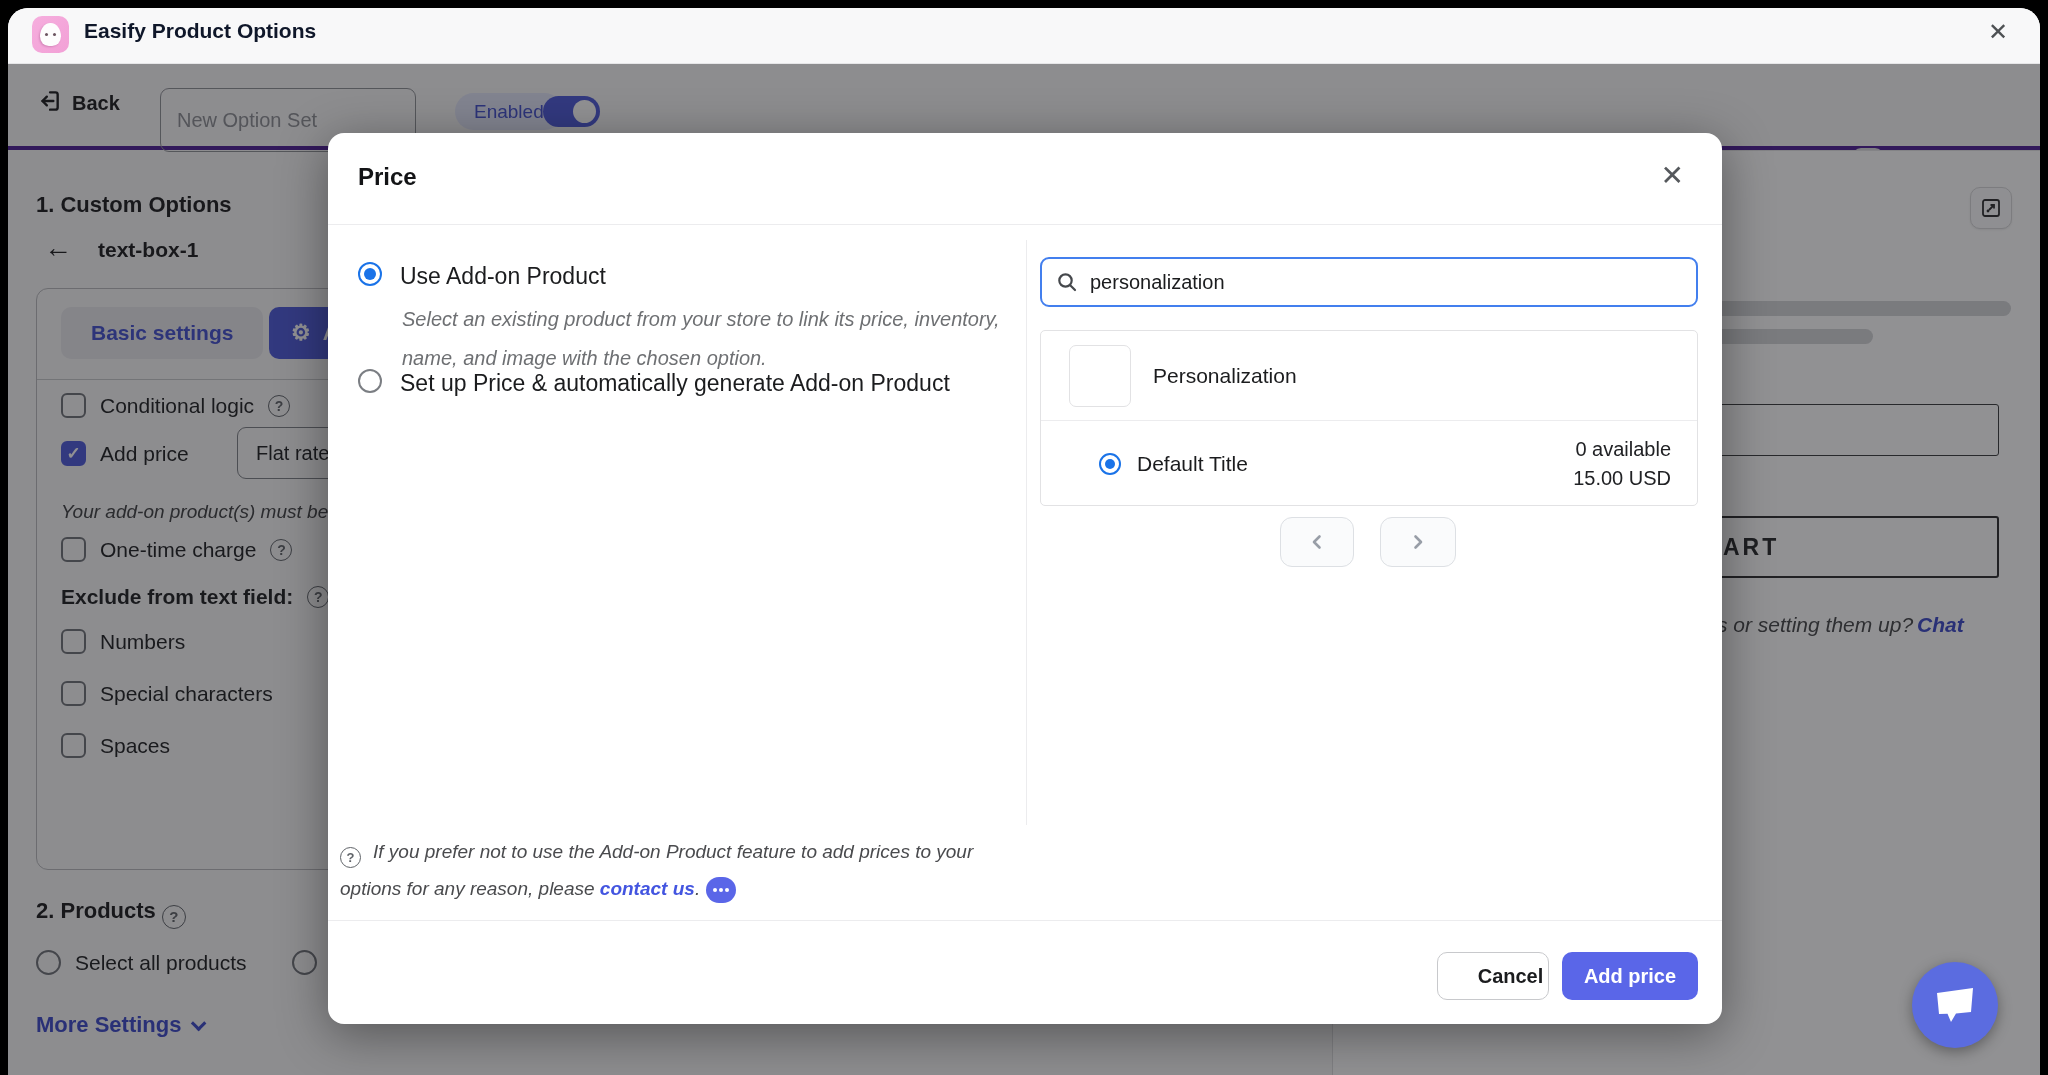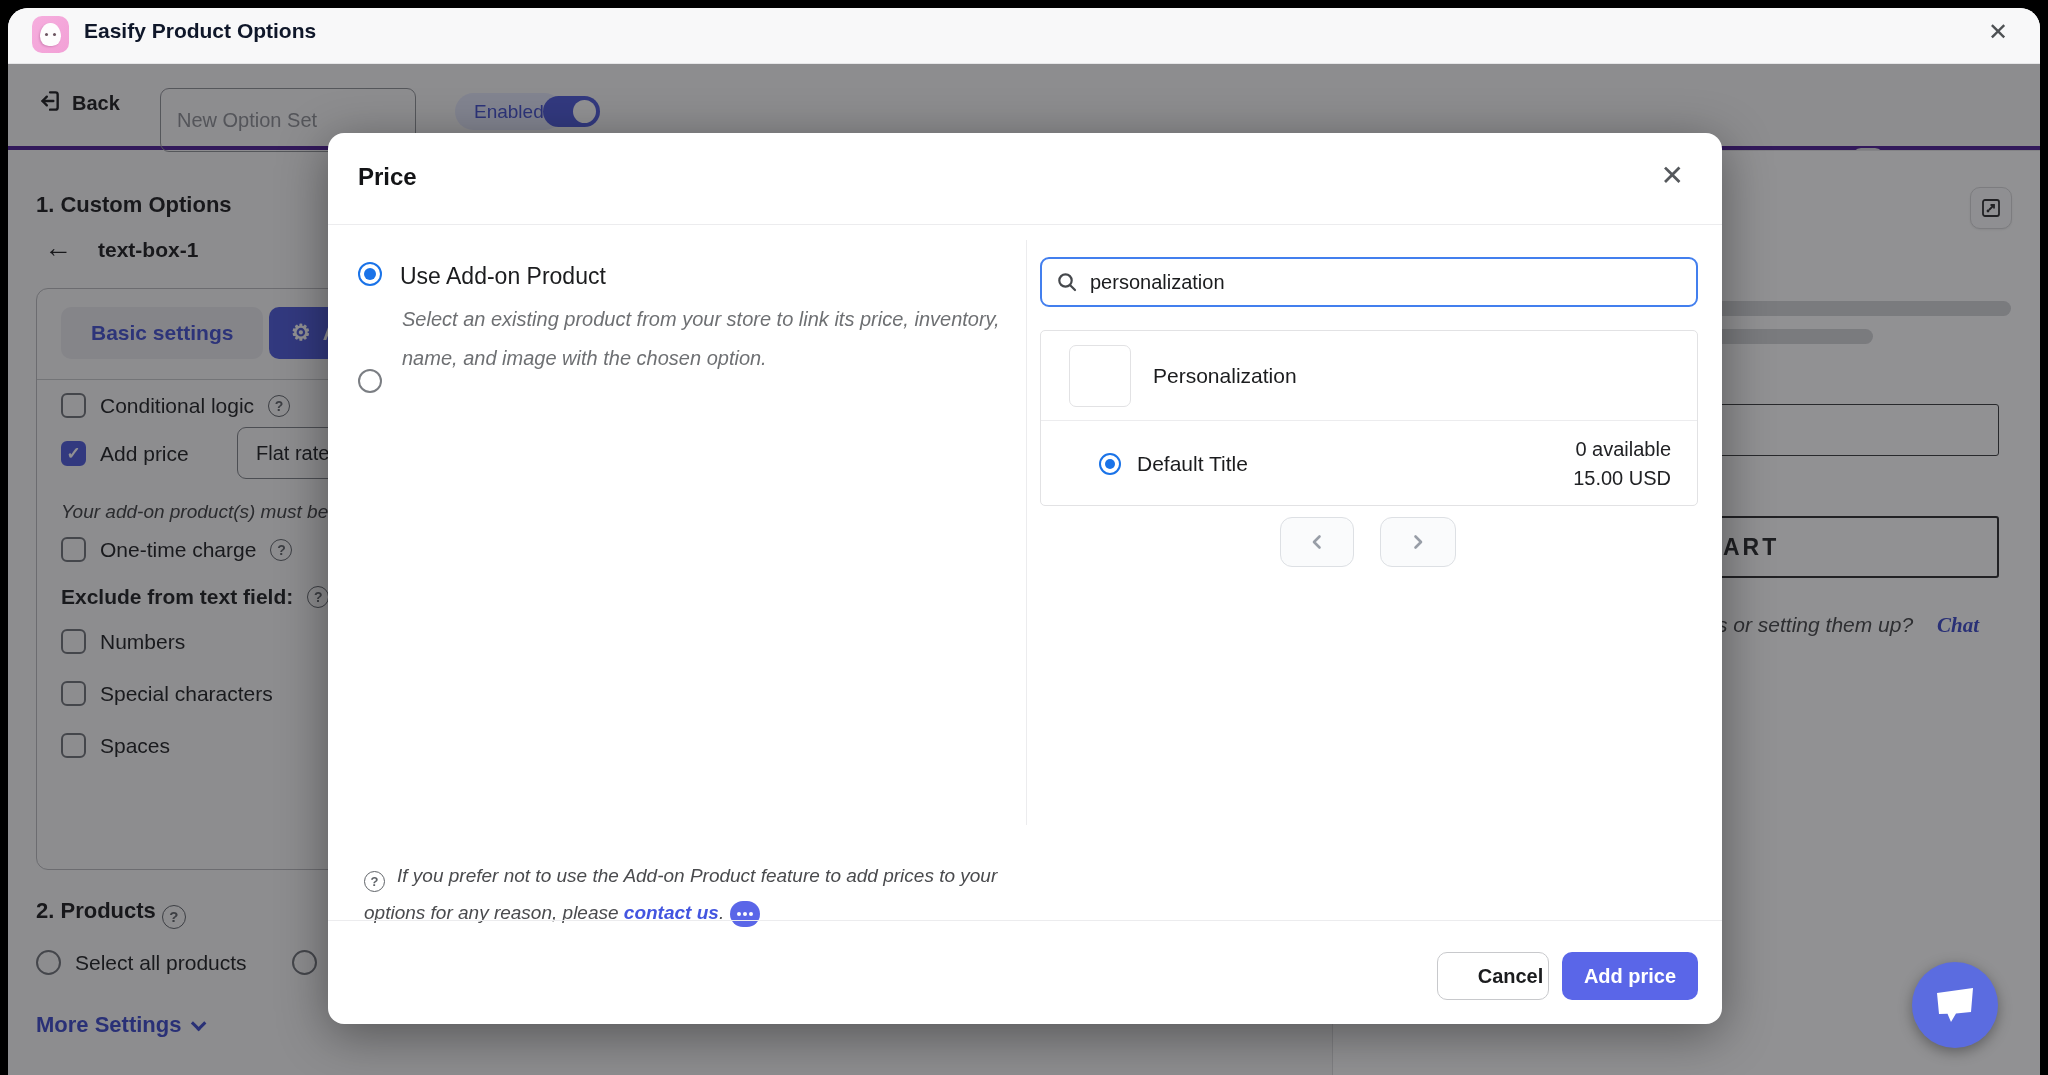--- a/index.html
+++ b/index.html
@@ -76,21 +76,21 @@
   .preview { position:absolute; left:1332px; top:150px; width:716px; height:925px; background:#ffffff;
     border-left:1px solid #dddddf; border-top:1px solid #e4e4e6; }
   .expand-btn { position:absolute; right:36px; top:36px; width:42px; height:42px; border:1px solid #d7d7d9;
     border-radius:10px; background:#fcfcfd; box-shadow:0 1px 2px rgba(0,0,0,.08); display:flex;
     align-items:center; justify-content:center; cursor:pointer; }
   .skel { position:absolute; height:15px; border-radius:8px; background:#d4d5d8; }
   .pv-input { position:absolute; left:10px; top:253px; width:656px; height:52px; border:1px solid #3a3b3d; border-radius:3px; }
   .pv-cart { position:absolute; left:10px; top:365px; width:656px; height:62px; border:2px solid #2c2d2f; border-radius:3px; }
   .pv-cart span { position:absolute; left:378px; top:16px; font-size:23px; font-weight:700; letter-spacing:3px; color:#27282a; }
   .pv-help { position:absolute; left:384px; top:462px; font-style:italic; font-size:21px; color:#454648; }
-  .pv-help b { color:#3c49c9; font-weight:700; margin-left:24px;font-family:Liberation Serif, serif; }
+  .pv-help b { color:#3c49c9; font-weight:700; margin-left:4px; }
 
   
   .overlay { position:absolute; left:0; top:64px; width:2048px; height:1011px; background:rgba(22,22,26,.47); z-index:50; }
 
   
   .modal { position:absolute; left:328px; top:133px; width:1394px; height:891px; background:#fff; border-radius:16px;
     box-shadow:0 10px 50px rgba(0,0,0,.4); z-index:60; }
   .modal-header { position:absolute; left:0; top:0; width:100%; height:92px; border-bottom:1px solid #ececee; }
   .modal-title { position:absolute; left:30px; top:30px; font-size:24px; font-weight:700; color:#131416; }
   .modal-close { position:absolute; right:38px; top:26px; font-size:28px; color:#55585c; cursor:pointer; }
@@ -108,21 +108,21 @@
   .res-row1 { position:absolute; left:0; top:0; width:100%; height:89px; display:flex; align-items:center; padding-left:28px; gap:22px; cursor:pointer; }
   .res-img { width:62px; height:62px; border:1px solid #e2e2e4; border-radius:7px; background:#fff; flex:none; }
   .res-div { position:absolute; left:0; top:89px; width:100%; height:1px; background:#ececee; }
   .res-row2 { position:absolute; left:0; top:90px; width:100%; height:86px; display:flex; align-items:center; padding:0 26px 0 58px; gap:16px; cursor:pointer; }
   .lradio { position:relative; width:22px; height:22px; border-radius:50%; border:2px solid #1a73e8; flex:none; }
   .lradio:after { content:""; position:absolute; left:4px; top:4px; width:10px; height:10px; border-radius:50%; background:#1a73e8; }
   .res-name { font-size:21px; color:#1b1c1e; }
   .res-meta { margin-left:auto; text-align:right; font-size:20px; color:#212225; line-height:29px; }
   .pag-btn { position:absolute; top:384px; height:50px; border:1px solid #dde0e4; border-radius:12px; background:#fafbfc;
     display:flex; align-items:center; justify-content:center; cursor:pointer; }
-  .mnote { position:absolute; left:36px; top:700px; width:640px; font-size:19px; font-style:italic; color:#4a4b4e; line-height:37px;margin-top:24px; }
+  .mnote { position:absolute; left:12px; top:700px; width:640px; font-size:19px; font-style:italic; color:#4a4b4e; line-height:37px; }
   .mnote .qicon { display:inline-flex; width:21px; height:21px; border:1.5px solid #5f6368; border-radius:50%;
     color:#5f6368; font-size:13px; font-weight:700; font-style:normal; align-items:center; justify-content:center;
     vertical-align:-4px; margin-right:12px; }
   .mnote a { color:#4355e0; font-weight:700; text-decoration:none; }
   .chat-mini { display:inline-block; position:relative; width:30px; height:26px; background:#5a66e8; border-radius:13px;
     vertical-align:-8px; margin-left:6px; }
   .chat-mini:before { content:""; position:absolute; left:4px; bottom:-5px; width:0; height:0;
     border:6px solid transparent; border-top-color:#5a66e8; }
   .chat-mini:after { content:""; position:absolute; left:7px; top:11px; width:4px; height:4px; border-radius:50%;
     background:#fff; box-shadow:6px 0 0 #fff, 12px 0 0 #fff; }
@@ -277,20 +277,21 @@
     <div class="modal-header">
       <div class="modal-title">Price</div>
       <div class="modal-close">✕</div>
     </div>
 
     <div class="mradio on" style="left:30px; top:129px"></div>
     <div class="mlabel" style="left:72px; top:130px">Use Add-on Product</div>
     <div class="mdesc" style="left:74px; top:167px">Select an existing product from your store to link its price, inventory, name, and image with the chosen option.</div>
 
     <div class="mradio off" style="left:30px; top:236px"></div>
+    <div class="mlabel" style="left:72px; top:237px">Set up Price &amp; automatically generate Add-on Product</div>
 
     <div class="vdiv"></div>
 
     <div class="search-wrap">
       <svg width="22" height="22" viewBox="0 0 22 22" fill="none" stroke="#45484c" stroke-width="2.2" stroke-linecap="round">
         <circle cx="9.5" cy="9.5" r="6.2"></circle>
             <path d="M14.2 14.2L19 19"></path>
       </svg>
       <input value="personalization" style="">
     </div>

